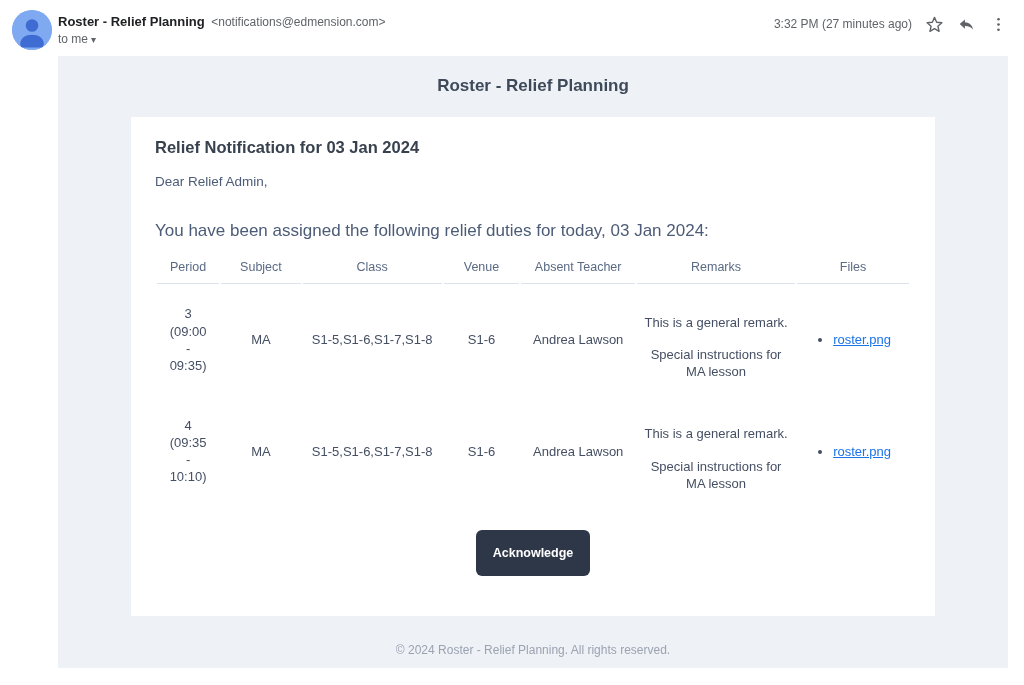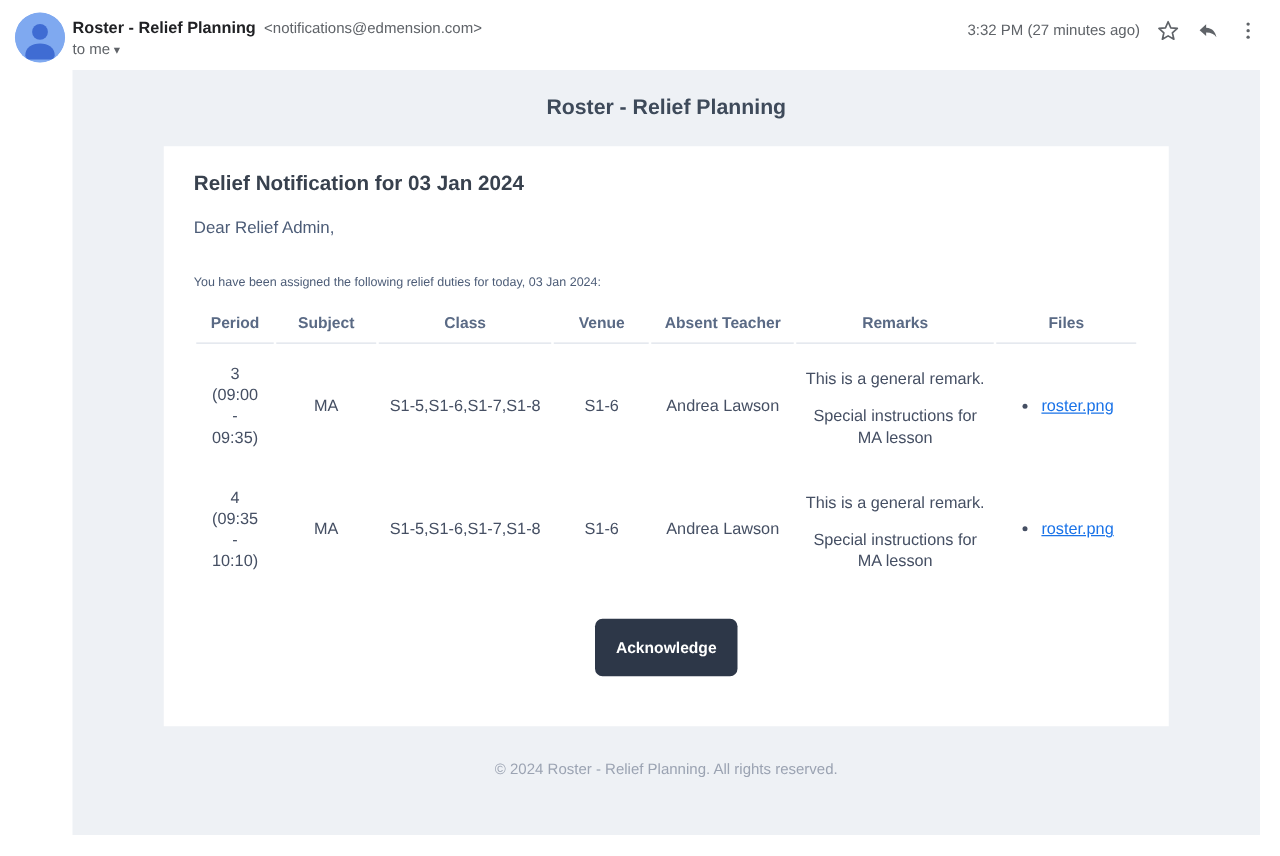--- a/index.html
+++ b/index.html
@@ -49,36 +49,36 @@
   }
 
   .card {
     width: 804px;
     margin: 21px auto 0;
     background: #ffffff;
     padding: 21px 24px 40px;
   }
   .card-heading { font-size: 16.5px; font-weight: 700; color: #38414e; margin-bottom: 17px; }
   .greeting { font-size: 13.5px; color: #4c5c77; margin-bottom: 32px; }
-  .intro    { font-size: 10px; color: #4c5c77; margin-bottom: 10px; margin-top: 23px; }
+  .intro    { font-size: 17px; color: #4c5c77; margin-bottom: 10px; margin-top: 23px; }
 
   table.duties { width: 100%; border-collapse: separate; border-spacing: 2px 0; }
   table.duties th {
-    font-size: 12.5px; font-weight: 700; color: #5a6a85;
+    font-size: 12.5px; font-weight: 400; color: #5a6a85;
     padding: 9px 4px; text-align: center;
     border-bottom: 1px solid #dde2ea;
     white-space: nowrap;
   }
   table.duties td {
     font-size: 13px; color: #454f63;
     padding: 15px 6px; text-align: center; vertical-align: middle;
     line-height: 1.32;
   }
   td.remarks-cell { text-align: left; }
-  td.remarks-cell p { margin: 4px 0 13px; }
+  td.remarks-cell p { margin: 15px 0 13px; }
   td.remarks-cell p:last-child { margin-bottom: 0; }
   td.files-cell { text-align: left; }
   td.files-cell ul { margin: 12px; padding-left: 18px; }
   td.files-cell li { margin: 0; }
   td.files-cell a { color: #1a73e8; text-decoration: underline; cursor: pointer; }
 
   .note { font-size: 12px; color: #535f76; margin-top: 26px; }
   .btn-wrap { text-align: center; margin-top: 23px; }
   .ack-btn {
     background: #2d3748; color: #ffffff;

